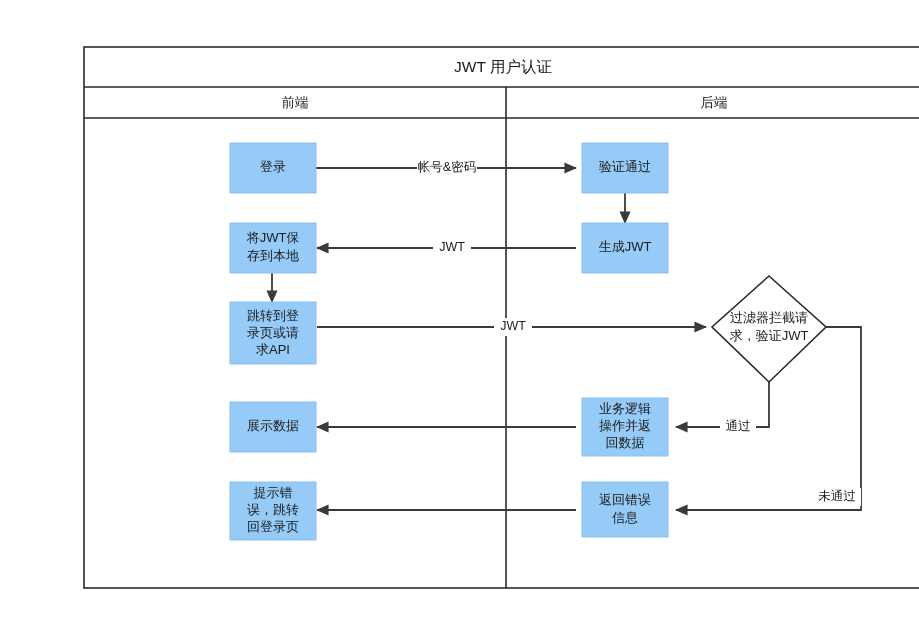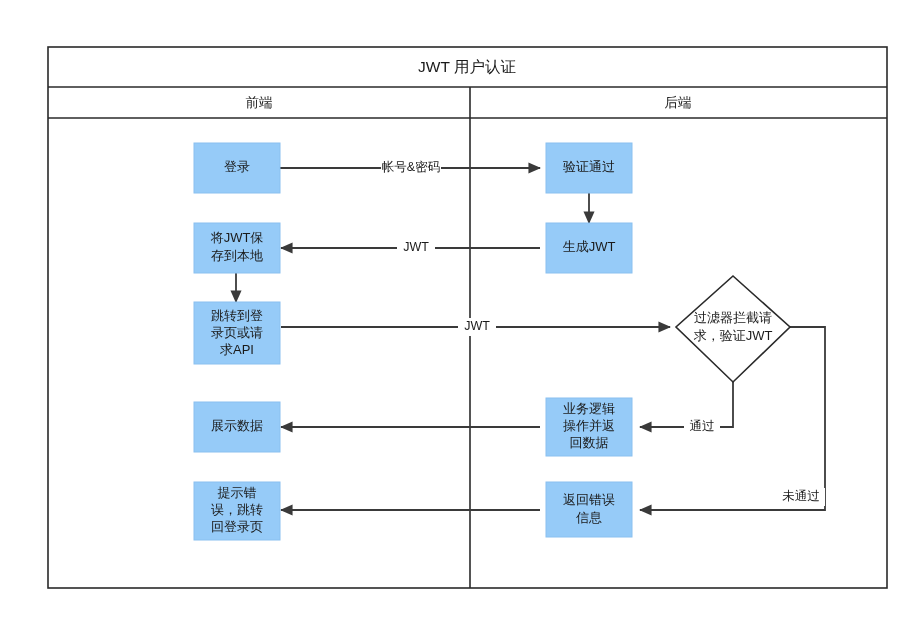--- a/index.html
+++ b/index.html
@@ -10,20 +10,21 @@
   body {
     width: 919px;
     height: 620px;
     font-family: "Liberation Sans", "DejaVu Sans", sans-serif;
     overflow: hidden;
   }
   #canvas {
     position: relative;
     width: 733px;
     height: 620px;
+    margin-left: 36px;
   }
   svg#flow {
     position: absolute;
     left: 0;
     top: 0;
     width: 919px;
     height: 620px;
   }
   .frame-line {
     stroke: #2a2a2a;

